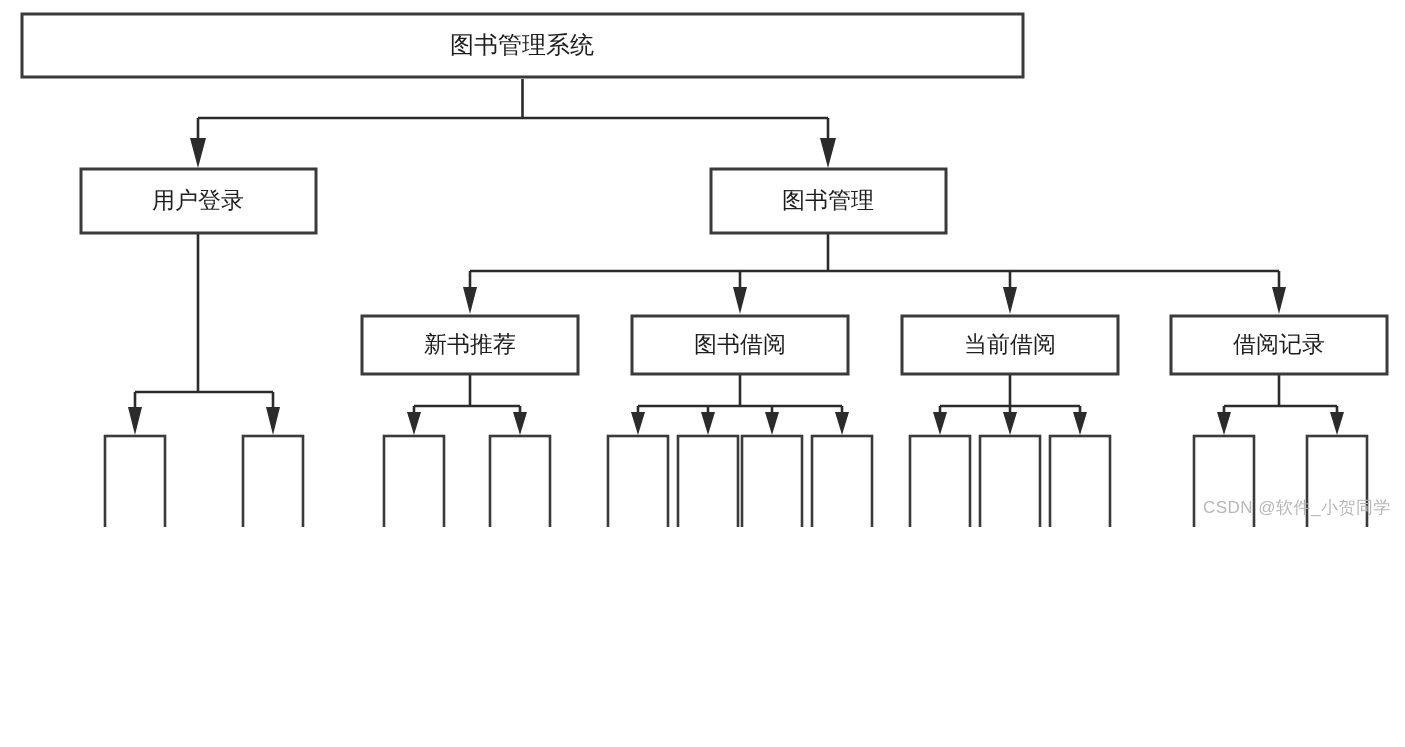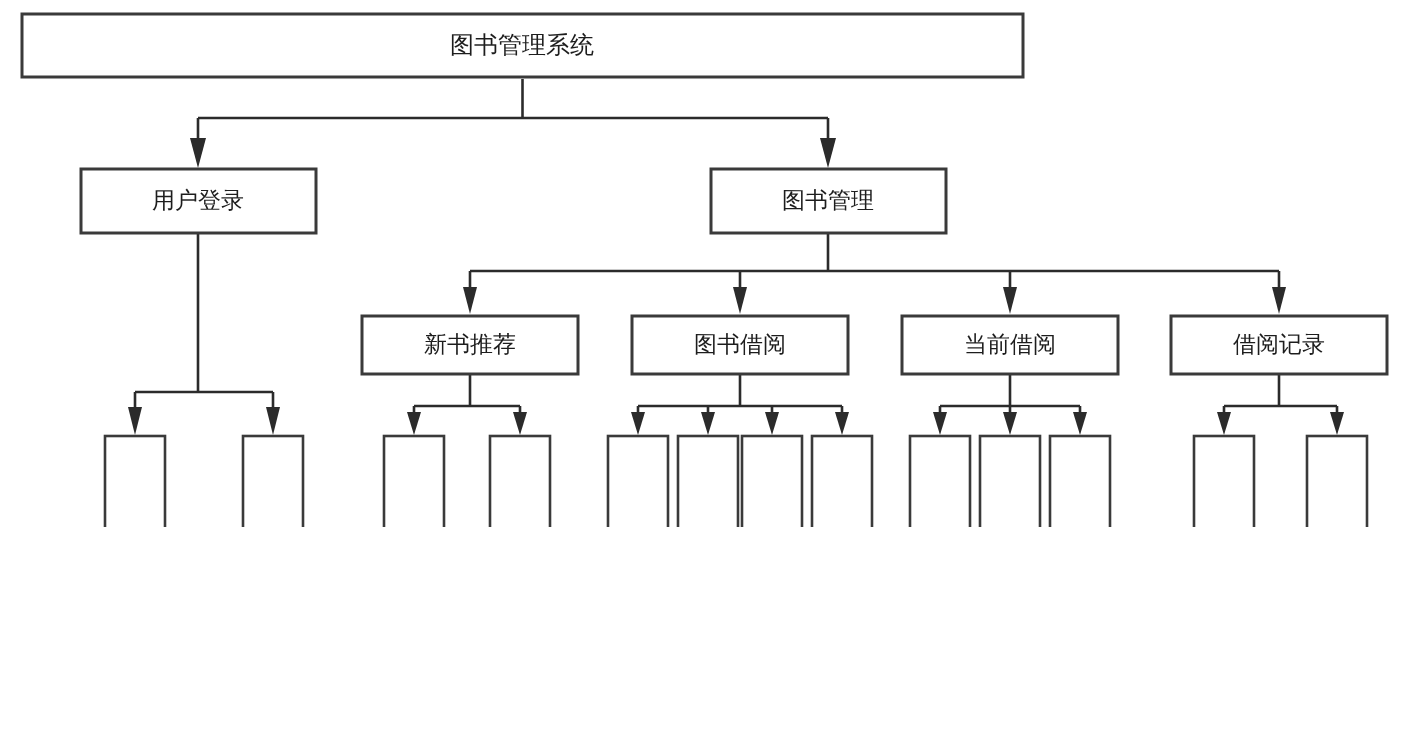--- a/index.html
+++ b/index.html
@@ -233,13 +233,14 @@
   <div class="leaf-label" style="left:742px; top:436px; width:60px; height:298px; align-items:flex-start; padding-top:6px; box-sizing:border-box;">编辑图书（管理员）</div>
   <div class="leaf-label" style="left:812px; top:436px; width:60px; height:298px;">借阅图书</div>
 
   <div class="leaf-label" style="left:910px; top:436px; width:60px; height:298px;">查询图书</div>
   <div class="leaf-label" style="left:980px; top:436px; width:60px; height:298px;">归还图书</div>
   <div class="leaf-label" style="left:1050px; top:436px; width:60px; height:298px; align-items:flex-start; padding-top:6px; box-sizing:border-box;">确认归还（管理员）</div>
 
   <div class="leaf-label" style="left:1194px; top:436px; width:60px; height:298px;">新增借阅记录</div>
   <div class="leaf-label" style="left:1307px; top:436px; width:60px; height:298px;">查询借阅记录</div>
 
+  <div id="watermark">CSDN @软件_小贺同学</div>
 </div>
 
 </body></html>

